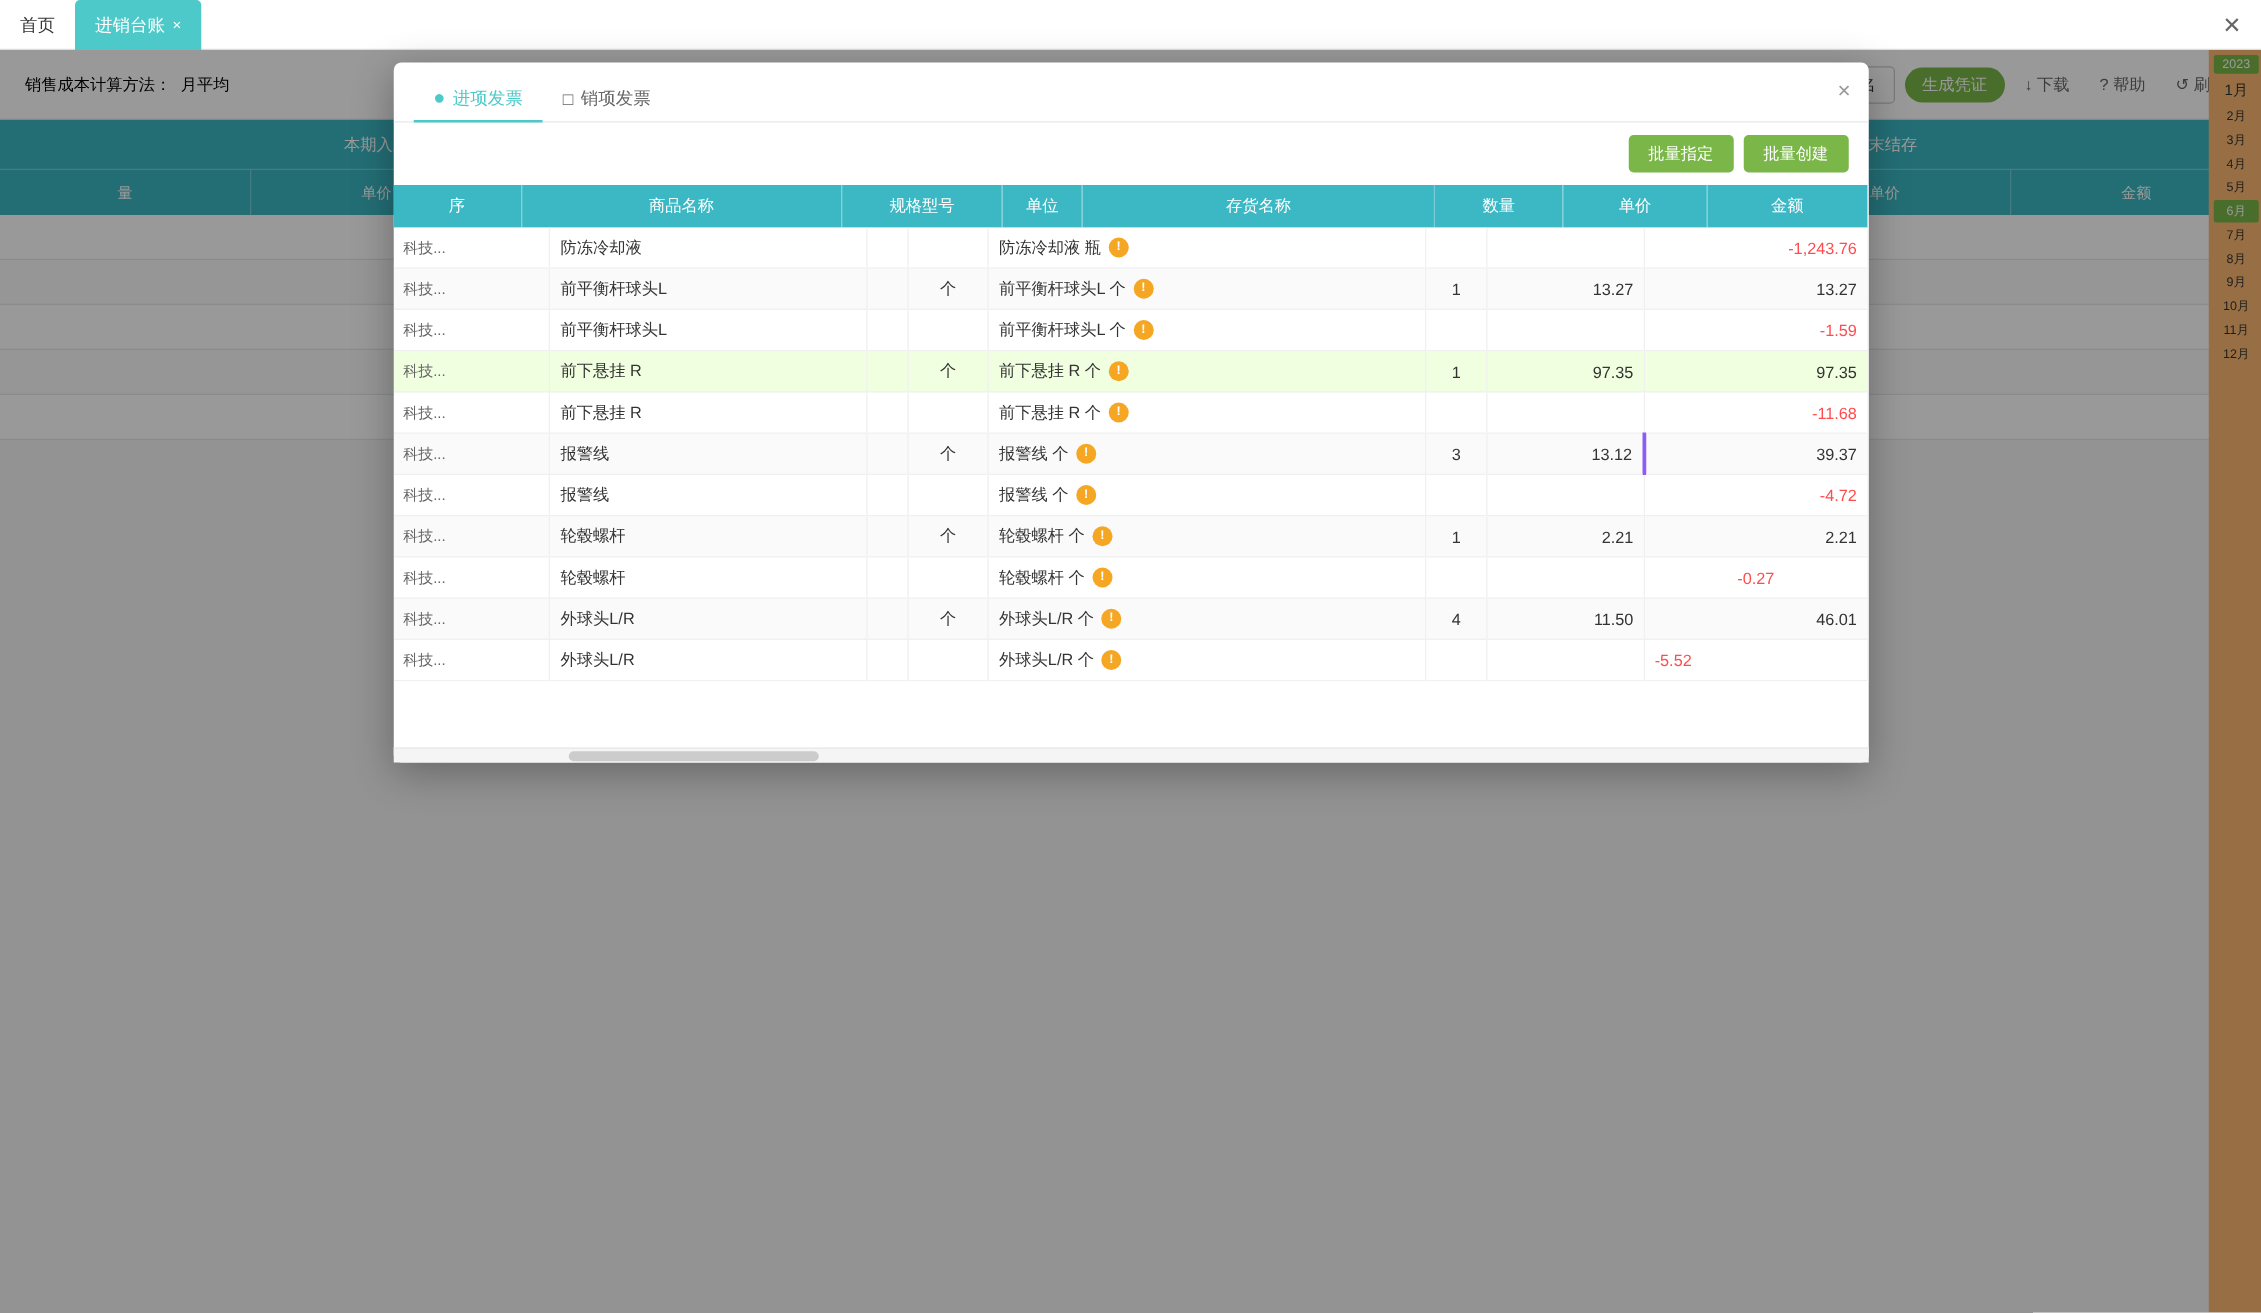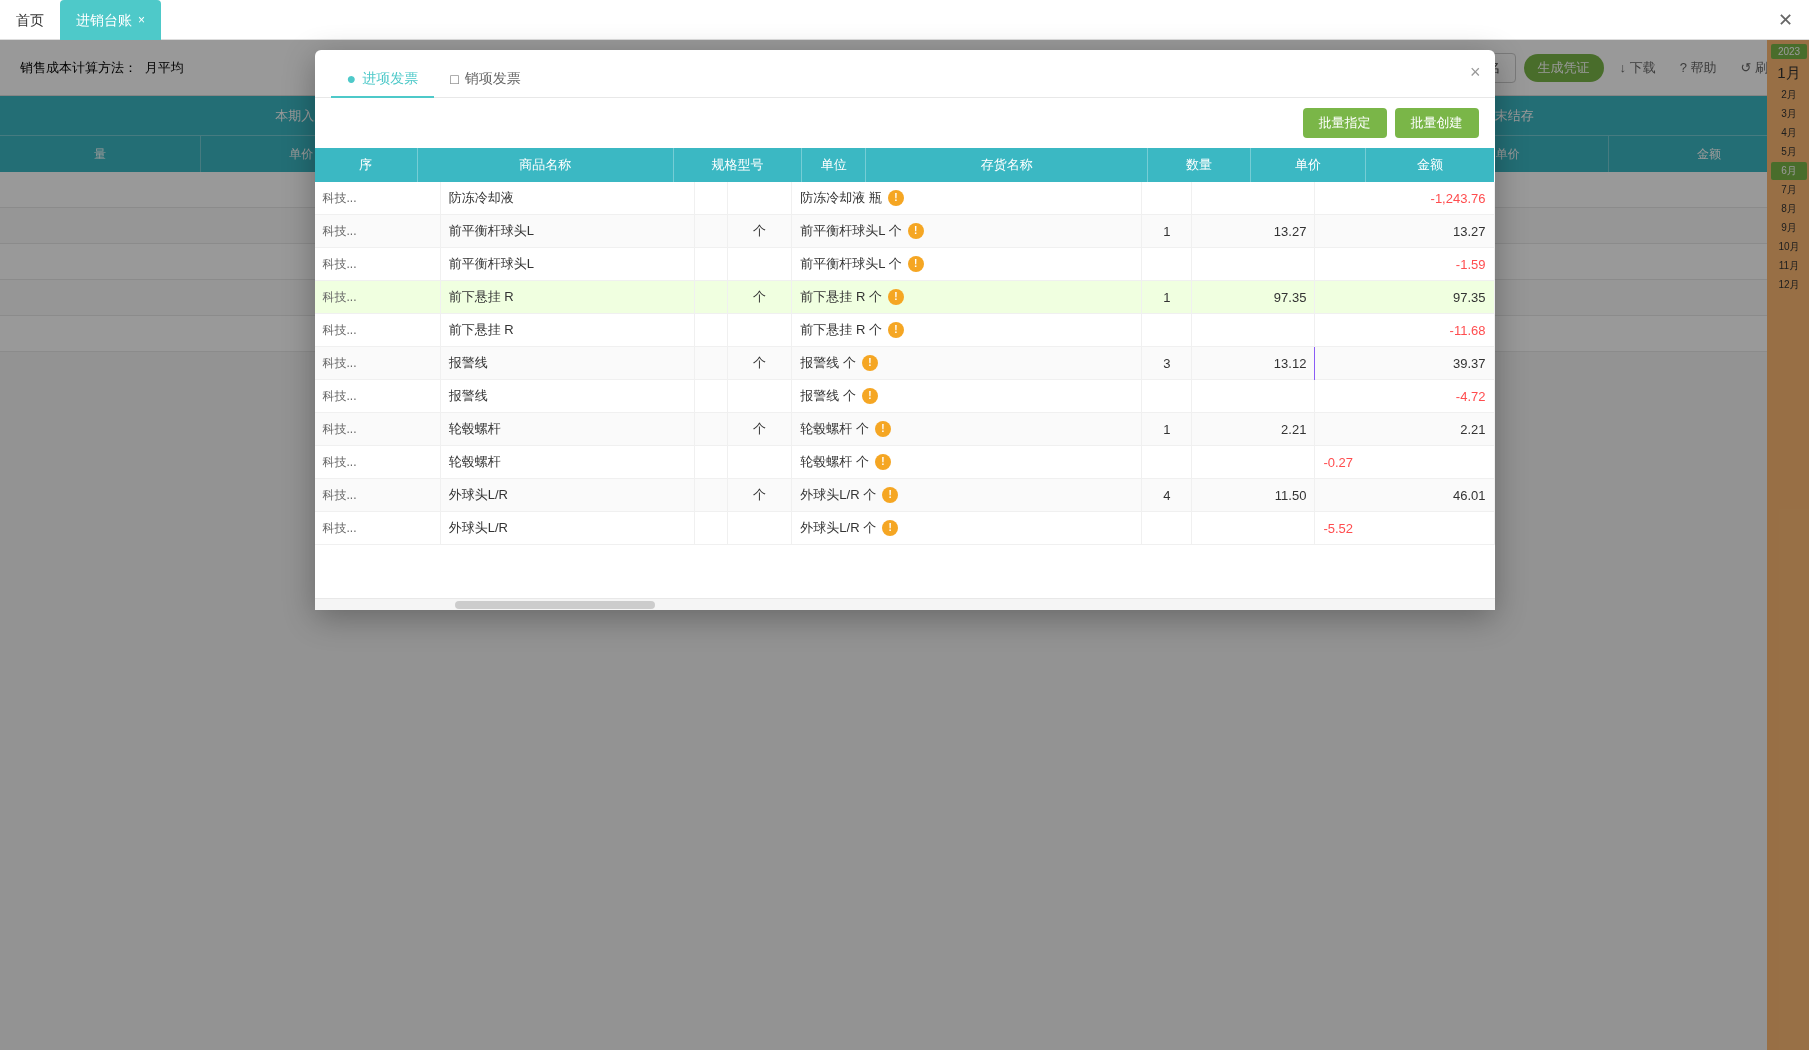--- a/index.html
+++ b/index.html
@@ -115,21 +115,21 @@
 
     <div style="display:flex; height:36px; border-bottom:1px solid #e8e8e8; background:#fff;"></div>
     <div style="display:flex; height:36px; border-bottom:1px solid #e8e8e8; background:#fafafa;"></div>
     <div style="display:flex; height:36px; border-bottom:1px solid #e8e8e8; background:#fff;"></div>
     <div style="display:flex; height:36px; border-bottom:1px solid #e8e8e8; background:#fafafa;"></div>
     <div style="display:flex; height:36px; border-bottom:1px solid #e8e8e8; background:#fff;"></div>
   </div>
 
   <div style="position:absolute; right:0; top:0; width:42px; height:100%; background:#fdba74; display:flex; flex-direction:column; align-items:flex-end; padding:4px 2px; gap:1px; z-index:50;">
     <div style="font-size:10px;color:#fff;background:#7ab648;padding:2px 3px;border-radius:2px;width:36px;text-align:center;margin-bottom:2px;">2023</div>
-    <div style="font-size:15px;color:#333;padding:2px;cursor:pointer;width:36px;text-align:center;">1月</div>
+    <div style="font-size:12px;color:#333;padding:2px;cursor:pointer;width:36px;text-align:center;">1月</div>
     <div style="font-size:10px;color:#333;padding:2px;cursor:pointer;width:36px;text-align:center;">2月</div>
     <div style="font-size:10px;color:#333;padding:2px;cursor:pointer;width:36px;text-align:center;">3月</div>
     <div style="font-size:10px;color:#333;padding:2px;cursor:pointer;width:36px;text-align:center;">4月</div>
     <div style="font-size:10px;color:#333;padding:2px;cursor:pointer;width:36px;text-align:center;">5月</div>
     <div style="font-size:10px;color:#fff;background:#7ab648;padding:2px 3px;border-radius:2px;width:36px;text-align:center;">6月</div>
     <div style="font-size:10px;color:#333;padding:2px;cursor:pointer;width:36px;text-align:center;">7月</div>
     <div style="font-size:10px;color:#333;padding:2px;cursor:pointer;width:36px;text-align:center;">8月</div>
     <div style="font-size:10px;color:#333;padding:2px;cursor:pointer;width:36px;text-align:center;">9月</div>
     <div style="font-size:10px;color:#333;padding:2px;cursor:pointer;width:36px;text-align:center;">10月</div>
     <div style="font-size:10px;color:#333;padding:2px;cursor:pointer;width:36px;text-align:center;">11月</div>
@@ -225,21 +225,21 @@
       <td style="text-align:right; padding:7px 8px; border-right:1px solid #f0f0f0;"></td>
       <td style="text-align:right; padding:7px 8px; color:#ff4d4f;">-11.68</td>
     </tr>
                 <tr style="background: rgb(250, 250, 250); border-bottom: 1px solid rgb(240, 240, 240);">
       <td style="text-align:left; padding:7px 8px; border-right:1px solid #f0f0f0; color:#666; font-size:12px;">科技...</td>
       <td style="text-align:left; padding:7px 8px; border-right:1px solid #f0f0f0;">报警线</td>
       <td style="text-align:center; padding:7px 6px; border-right:1px solid #f0f0f0;"></td>
       <td style="text-align:center; padding:7px 6px; border-right:1px solid #f0f0f0;">个</td>
       <td style="text-align:left; padding:7px 8px; border-right:1px solid #f0f0f0; display:flex; align-items:center; gap:6px;">报警线 个 <span class="warning-icon">!</span></td>
       <td style="text-align:center; padding:7px 6px; border-right:1px solid #f0f0f0;">3</td>
-      <td style="text-align:right; padding:7px 8px; border-right:1px solid #8b5cf6;">13.12</td>
+      <td style="text-align:right; padding:7px 8px; border-right:3px solid #8b5cf6;">13.12</td>
       <td style="text-align:right; padding:7px 8px; ">39.37</td>
     </tr>
                 <tr style="background: rgb(255, 255, 255); border-bottom: 1px solid rgb(240, 240, 240);">
       <td style="text-align:left; padding:7px 8px; border-right:1px solid #f0f0f0; color:#666; font-size:12px;">科技...</td>
       <td style="text-align:left; padding:7px 8px; border-right:1px solid #f0f0f0;">报警线</td>
       <td style="text-align:center; padding:7px 6px; border-right:1px solid #f0f0f0;"></td>
       <td style="text-align:center; padding:7px 6px; border-right:1px solid #f0f0f0;"></td>
       <td style="text-align:left; padding:7px 8px; border-right:1px solid #f0f0f0; display:flex; align-items:center; gap:6px;">报警线 个 <span class="warning-icon">!</span></td>
       <td style="text-align:center; padding:7px 6px; border-right:1px solid #f0f0f0;"></td>
       <td style="text-align:right; padding:7px 8px; border-right:1px solid #f0f0f0;"></td>
@@ -256,21 +256,21 @@
       <td style="text-align:right; padding:7px 8px; ">2.21</td>
     </tr>
                 <tr style="background: rgb(255, 255, 255); border-bottom: 1px solid rgb(240, 240, 240);">
       <td style="text-align:left; padding:7px 8px; border-right:1px solid #f0f0f0; color:#666; font-size:12px;">科技...</td>
       <td style="text-align:left; padding:7px 8px; border-right:1px solid #f0f0f0;">轮毂螺杆</td>
       <td style="text-align:center; padding:7px 6px; border-right:1px solid #f0f0f0;"></td>
       <td style="text-align:center; padding:7px 6px; border-right:1px solid #f0f0f0;"></td>
       <td style="text-align:left; padding:7px 8px; border-right:1px solid #f0f0f0; display:flex; align-items:center; gap:6px;">轮毂螺杆 个 <span class="warning-icon">!</span></td>
       <td style="text-align:center; padding:7px 6px; border-right:1px solid #f0f0f0;"></td>
       <td style="text-align:right; padding:7px 8px; border-right:1px solid #f0f0f0;"></td>
-      <td style="text-align:left; padding:7px 8px; color:#ff4d4f;">-0.27</td>
+      <td style="text-align:center; padding:7px 8px; color:#ff4d4f;">-0.27</td>
     </tr>
                 <tr style="background: rgb(250, 250, 250); border-bottom: 1px solid rgb(240, 240, 240);">
       <td style="text-align:left; padding:7px 8px; border-right:1px solid #f0f0f0; color:#666; font-size:12px;">科技...</td>
       <td style="text-align:left; padding:7px 8px; border-right:1px solid #f0f0f0;">外球头L/R</td>
       <td style="text-align:center; padding:7px 6px; border-right:1px solid #f0f0f0;"></td>
       <td style="text-align:center; padding:7px 6px; border-right:1px solid #f0f0f0;">个</td>
       <td style="text-align:left; padding:7px 8px; border-right:1px solid #f0f0f0; display:flex; align-items:center; gap:6px;">外球头L/R 个 <span class="warning-icon">!</span></td>
       <td style="text-align:center; padding:7px 6px; border-right:1px solid #f0f0f0;">4</td>
       <td style="text-align:right; padding:7px 8px; border-right:1px solid #f0f0f0;">11.50</td>
       <td style="text-align:right; padding:7px 8px; ">46.01</td>

